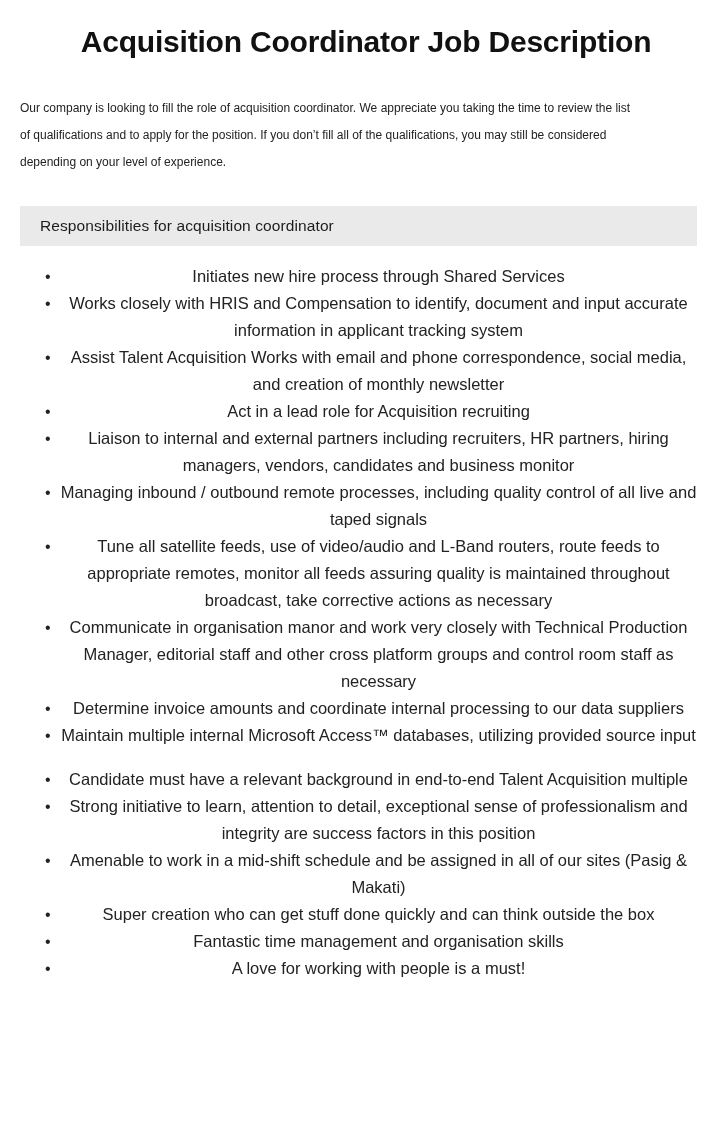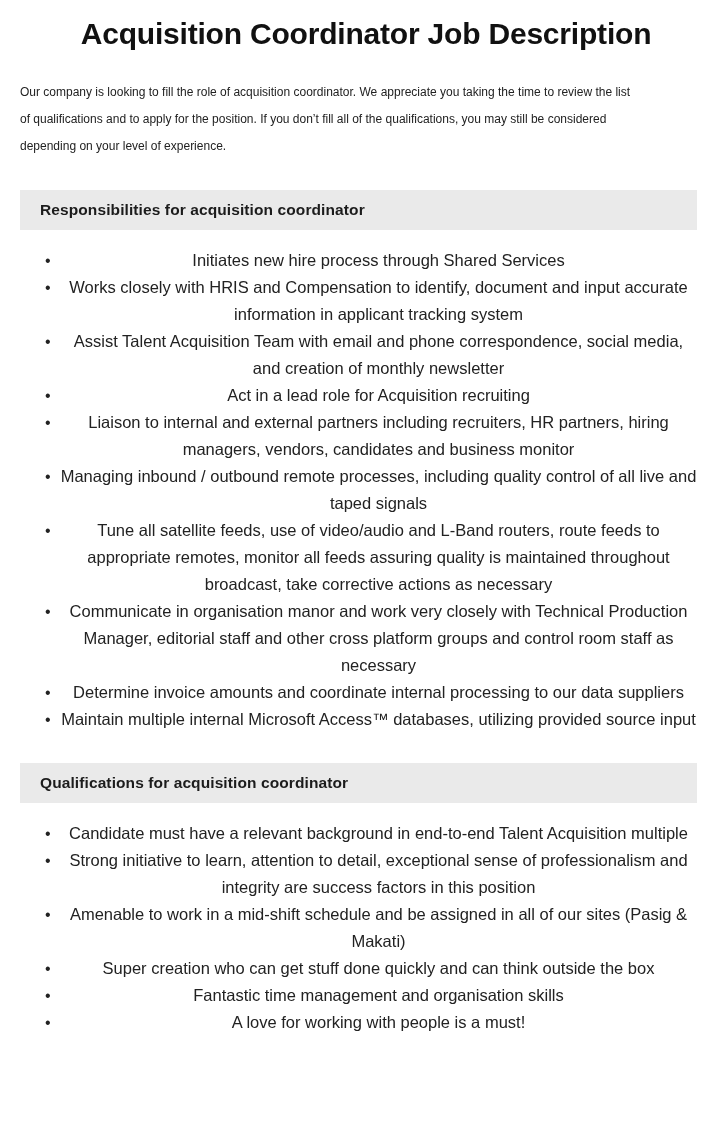--- a/index.html
+++ b/index.html
@@ -22,21 +22,21 @@
     position: relative;
   }
 
   .doc-title {
     font-size: 30px;
     font-weight: bold;
     text-align: center;
     color: #111111;
     letter-spacing: -0.2px;
     line-height: 1.15;
-    margin: 8px;
+    margin: 16px;
     padding: 9px 8px 6px 20px;
   }
 
   .intro {
     font-size: 12px;
     line-height: 27px;
     color: #222222;
     margin: 0;
     padding: 13px 30px 0 20px;
     max-width: 672px;
@@ -48,21 +48,21 @@
     padding: 0;
   }
   .section-header {
     background: #eaeaea;
     margin: 30px 23px 0 20px;
     padding: 11px 0 11px 20px;
     box-sizing: border-box;
   }
   .section-header-text {
     font-size: 15.5px;
-    font-weight: bold;
+    font-weight: normal;
     color: #1c1c1c;
     line-height: 18px;
     letter-spacing: 0.1px;
   }
 
   ul.bullets {
     list-style: none;
     margin: 0;
     padding: 16px 22px 0 45px;
     box-sizing: border-box;
@@ -117,21 +117,21 @@
         <li>
           <span class="bullet-dot">•</span>
           <span class="bullet-text">Initiates new hire process through Shared Services</span>
         </li>
         <li>
           <span class="bullet-dot">•</span>
           <span class="bullet-text">Works closely with HRIS and Compensation to identify, document and input accurate information in applicant tracking system</span>
         </li>
         <li>
           <span class="bullet-dot">•</span>
-          <span class="bullet-text">Assist Talent Acquisition Team with email and phone correspondence, social media, and creation of monthly newsletter</span>
+          <span class="bullet-text">Assist Talent Acquisition Works with email and phone correspondence, social media, and creation of monthly newsletter</span>
         </li>
         <li>
           <span class="bullet-dot">•</span>
           <span class="bullet-text">Act in a lead role for Acquisition recruiting</span>
         </li>
         <li>
           <span class="bullet-dot">•</span>
           <span class="bullet-text">Liaison to internal and external partners including recruiters, HR partners, hiring managers, vendors, candidates and business monitor</span>
         </li>
         <li>
@@ -151,23 +151,20 @@
           <span class="bullet-text">Determine invoice amounts and coordinate internal processing to our data suppliers</span>
         </li>
         <li>
           <span class="bullet-dot">•</span>
           <span class="bullet-text">Maintain multiple internal Microsoft Access™ databases, utilizing provided source input</span>
         </li>
       </ul>
   </div>
 
   <div class="section section-qualifications">
-    <div class="section-header">
-      <span class="section-header-text">Qualifications for acquisition coordinator</span>
-    </div>
     <ul class="bullets">
         <li>
           <span class="bullet-dot">•</span>
           <span class="bullet-text">Candidate must have a relevant background in end-to-end Talent Acquisition multiple</span>
         </li>
         <li>
           <span class="bullet-dot">•</span>
           <span class="bullet-text">Strong initiative to learn, attention to detail, exceptional sense of professionalism and integrity are success factors in this position</span>
         </li>
         <li>

